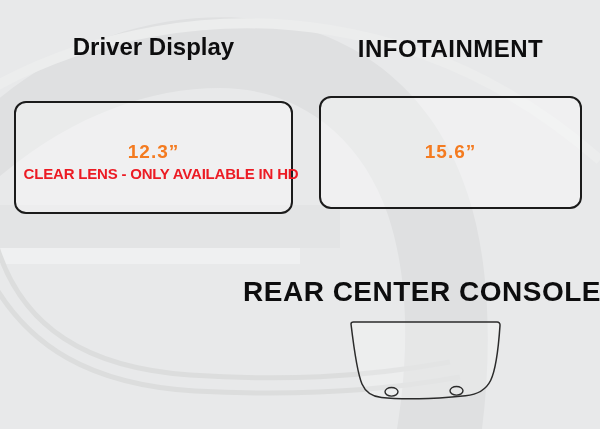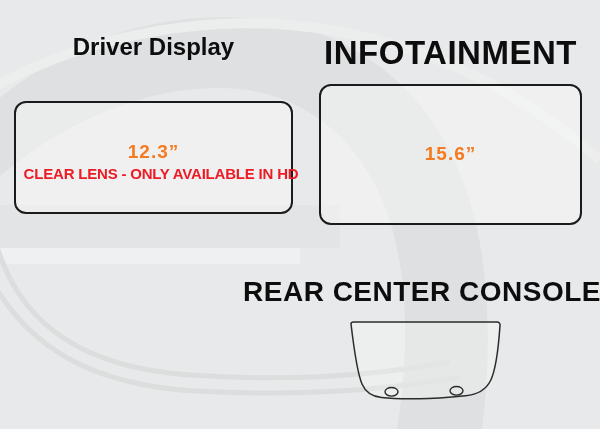--- a/index.html
+++ b/index.html
@@ -7,30 +7,30 @@
     position:relative;width:600px;height:429px;overflow:hidden;
     background:#e8e9ea;
     font-family:"Liberation Sans",sans-serif;
   }
   .watermark{position:absolute;left:0;top:0;z-index:0;}
   .title{
     position:absolute;z-index:3;font-weight:bold;color:#0d0d0e;
     text-align:center;line-height:1.05;white-space:nowrap;
   }
   #t-driver{left:14px;top:34px;width:279px;font-size:24px;}
-  #t-info{left:319px;top:36px;width:263px;font-size:33px;letter-spacing:0.5px;}
+  #t-info{left:319px;top:36px;width:263px;font-size:24px;letter-spacing:0.5px;}
   #t-rear{left:222px;top:277px;width:400px;font-size:28px;letter-spacing:0.5px;}
   .panel{
     position:absolute;z-index:2;box-sizing:border-box;
     border:2px solid #1b1b1b;border-radius:12px;
     background:rgba(255,255,255,0.35);
     display:flex;flex-direction:column;align-items:center;justify-content:center;
   }
   #p-driver{left:14px;top:101px;width:279px;height:113px;padding-top:10px;}
-  #p-info{left:319px;top:84px;width:263px;height:141px;}
+  #p-info{left:319px;top:96px;width:263px;height:113px;}
   .size-label{
     font-size:19px;font-weight:bold;color:#f47b20;letter-spacing:1px;line-height:1.1;
   }
   .note{
     font-size:15px;font-weight:bold;color:#ec1b24;letter-spacing:-0.2px;
     white-space:nowrap;margin-top:3px;line-height:1.1;margin-left:15px;
   }
   .console-layer{position:absolute;left:0;top:0;z-index:2;}
 </style>
 </head>

